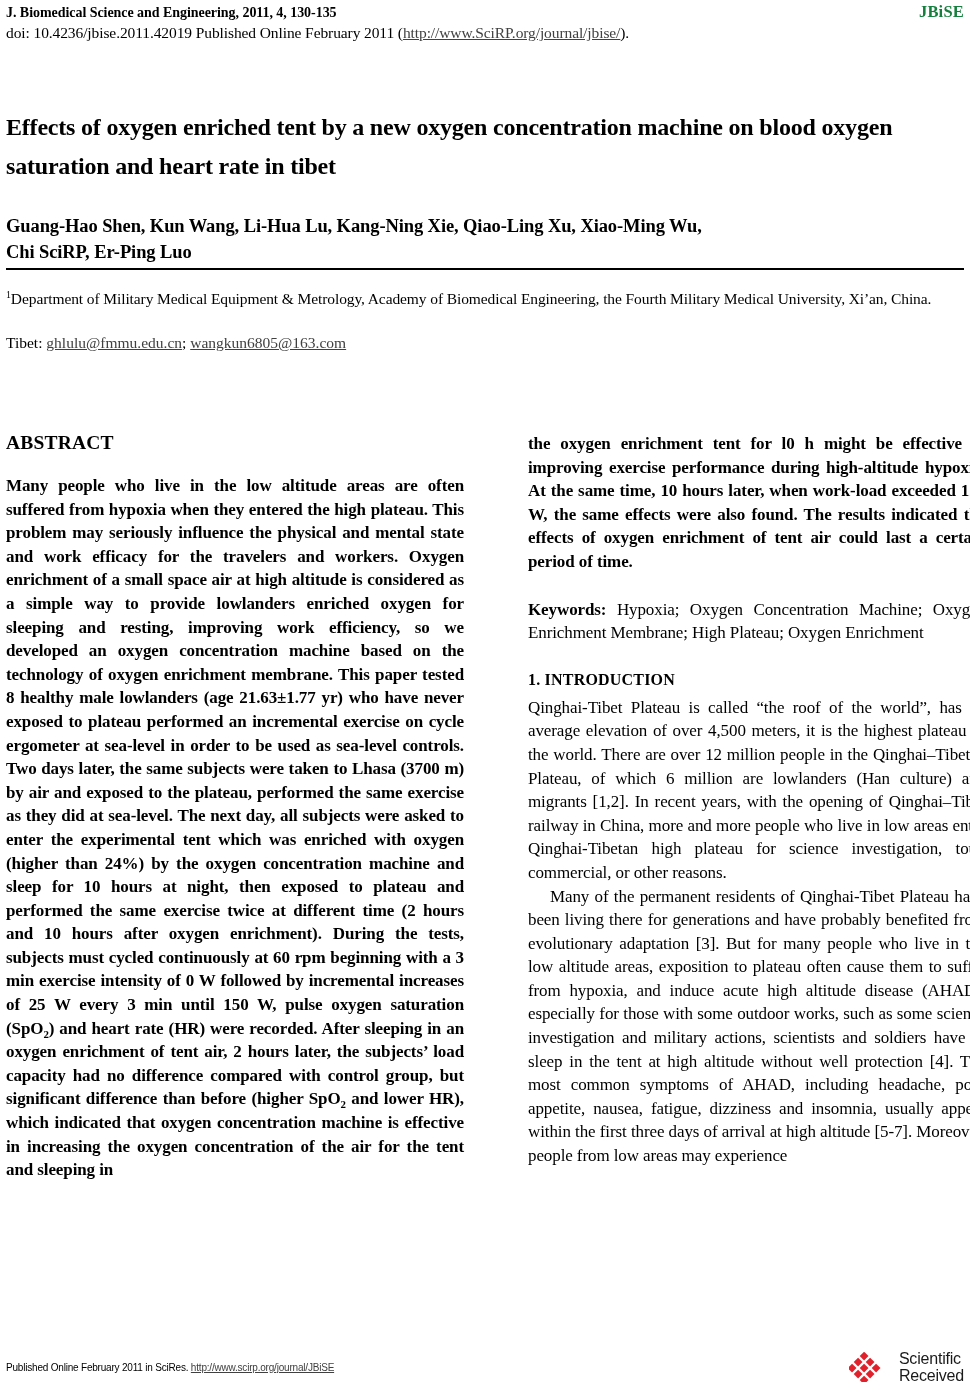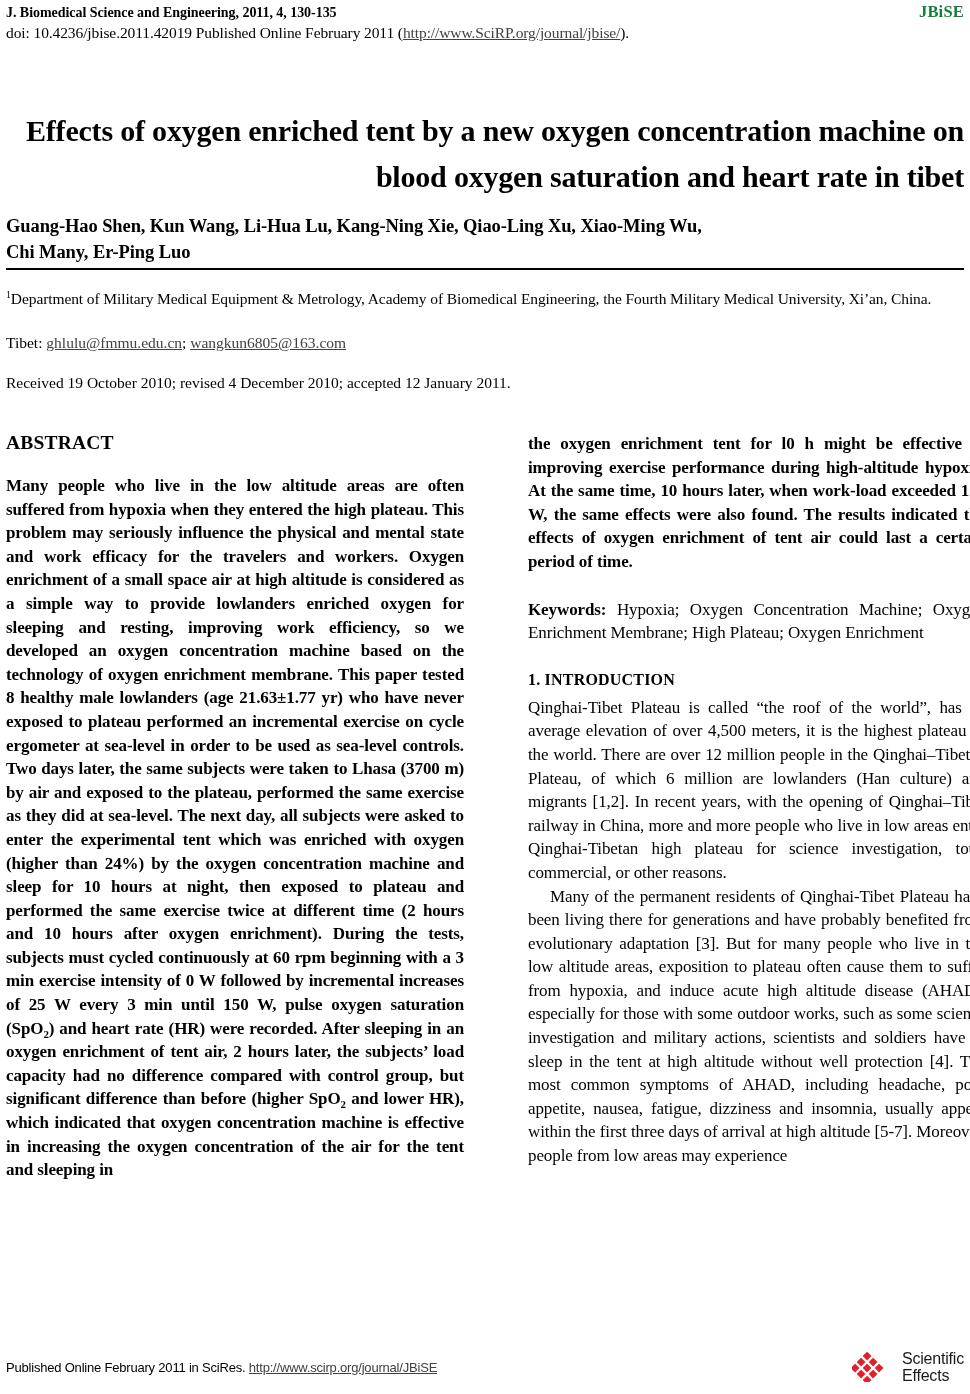--- a/index.html
+++ b/index.html
@@ -52,25 +52,24 @@
   a.link {
     color: #404040;
     text-decoration: underline;
   }
 
   
   .title {
     position: absolute;
     left: 6px; top: 108px;
     width: 958px;
-    font-size: 30px;
-    font-weight: bold;
-    line-height: 46px;
+    font-size: 24px;
+    font-weight: bold;
+    line-height: 39px;
     letter-spacing: -0.2px;
-    text-align: right;
   }
 
   
   .authors {
     position: absolute;
     left: 6px; top: 213px;
     width: 958px;
     font-size: 18.5px;
     font-weight: bold;
     line-height: 26px;
@@ -159,21 +158,21 @@
   
   .footer {
     position: absolute;
     left: 6px; top: 1350px;
     width: 958px;
     display: flex;
     justify-content: space-between;
     align-items: center;
   }
   .footer-text {
-    font-size: 13px;
+    font-size: 10px;
     font-family: "Liberation Sans", "DejaVu Sans", sans-serif;
     letter-spacing: -0.2px;
   }
   .logo {
     display: flex;
     align-items: center;
     gap: 16px;
   }
   .logo-words {
     font-family: "Liberation Sans", "DejaVu Sans", sans-serif;
@@ -192,30 +191,29 @@
     <span class="runhead-left">J. Biomedical Science and Engineering, 2011, 4, 130-135</span>
     <span class="runhead-right">JBiSE</span>
   </div>
 
   <div class="doiline"><span>doi: 10.4236/jbise.2011.42019 Published Online February 2011 (</span><a class="link" href="#">http://www.SciRP.org/journal/jbise/</a><span>).</span></div>
 
   <div class="title">Effects of oxygen enriched tent by a new oxygen concentration machine on blood oxygen saturation and heart rate in tibet</div>
 
   <div class="authors">
     <span><span>Guang-Hao Shen, Kun Wang, Li-Hua Lu, Kang-Ning Xie, Qiao-Ling Xu, Xiao-Ming Wu,</span></span><br>
-    <span>Chi Many, Er-Ping Luo</span>
+    <span>Chi SciRP, Er-Ping Luo</span>
   </div>
 
   <div class="rule"></div>
 
   <div class="affil"><sup>1</sup><span>Department of Military Medical Equipment &amp; Metrology, Academy of Biomedical Engineering, the Fourth Military Medical University, Xi’an, China.</span></div>
 
   <div class="email"><span>Tibet: </span><a class="link" href="#">ghlulu@fmmu.edu.cn</a><span>; </span><a class="link" href="#">wangkun6805@163.com</a></div>
 
-  <div class="received">Received 19 October 2010; revised 4 December 2010; accepted 12 January 2011.</div>
 
   <div class="col col-left">
     <h2 class="sec">ABSTRACT</h2>
     <p class="abs"><span>Many people who live in the low altitude areas are often suffered from hypoxia when they entered the high plateau. This problem may seriously influence the physical and mental state and work efficacy for the travelers and workers. Oxygen enrichment of a small space air at high altitude is considered as a simple way to provide lowlanders enriched oxygen for sleeping and resting, improving work efficiency, so we developed an oxygen concentration machine based on the technology of oxygen enrichment membrane. This paper tested 8 healthy male lowlanders (age 21.63±1.77 yr) who have never exposed to plateau performed an incremental exercise on cycle ergometer at sea-level in order to be used as sea-level controls. Two days later, the same subjects were taken to Lhasa (3700 m) by air and exposed to the plateau, performed the same exercise as they did at sea-level. The next day, all subjects were asked to enter the experimental tent which was enriched with oxygen (higher than 24%) by the oxygen concentration machine and sleep for 10 hours at night, then exposed to plateau and performed the same exercise twice at different time (2 hours and 10 hours after oxygen enrichment). During the tests, subjects must cycled continuously at 60 rpm beginning with a 3 min exercise intensity of 0 W followed by incremental increases of 25 W every 3 min until 150 W, pulse oxygen saturation (SpO</span><sub>2</sub><span>) and heart rate (HR) were recorded. After sleeping in an oxygen enrichment of tent air, 2 hours later, the subjects’ load capacity had no difference compared with control group, but significant difference than before (higher SpO</span><sub>2</sub><span> and lower HR), which indicated that oxygen concentration machine is effective in increasing the oxygen concentration of the air for the tent and sleeping in</span></p>
   </div>
 
   <div class="col col-right">
     <p class="abs"><span>the oxygen enrichment tent for l0 h might be effective in improving exercise performance during high-altitude hypoxia. At the same time, 10 hours later, when work-load exceeded 125 W, the same effects were also found. The results indicated the effects of oxygen enrichment of tent air could last a certain period of time.</span></p>
     <p class="kw"><b>Keywords:</b><span> Hypoxia; Oxygen Concentration Machine; Oxygen Enrichment Membrane; High Plateau; Oxygen Enrichment</span></p>
     <h2 class="sec-intro">1. INTRODUCTION</h2>
@@ -234,18 +232,18 @@
           <rect x="0" y="13" width="6.2" height="6.2" transform="rotate(45 3.1 16.1)"></rect>
           <rect x="12" y="13" width="6.2" height="6.2" transform="rotate(45 15.1 16.1)"></rect>
           <rect x="24" y="13" width="6.2" height="6.2" transform="rotate(45 27.1 16.1)"></rect>
           <rect x="6" y="19" width="6.2" height="6.2" transform="rotate(45 9.1 22.1)"></rect>
           <rect x="18" y="19" width="6.2" height="6.2" transform="rotate(45 21.1 22.1)"></rect>
           <rect x="12" y="25" width="6.2" height="6.2" transform="rotate(45 15.1 28.1)"></rect>
         </g>
       </svg>
       <div class="logo-words">
         <div>Scientific</div>
-        <div>Effects</div>
+        <div>Received</div>
       </div>
     </div>
   </div>
 
 </div>
 
 </body></html>

